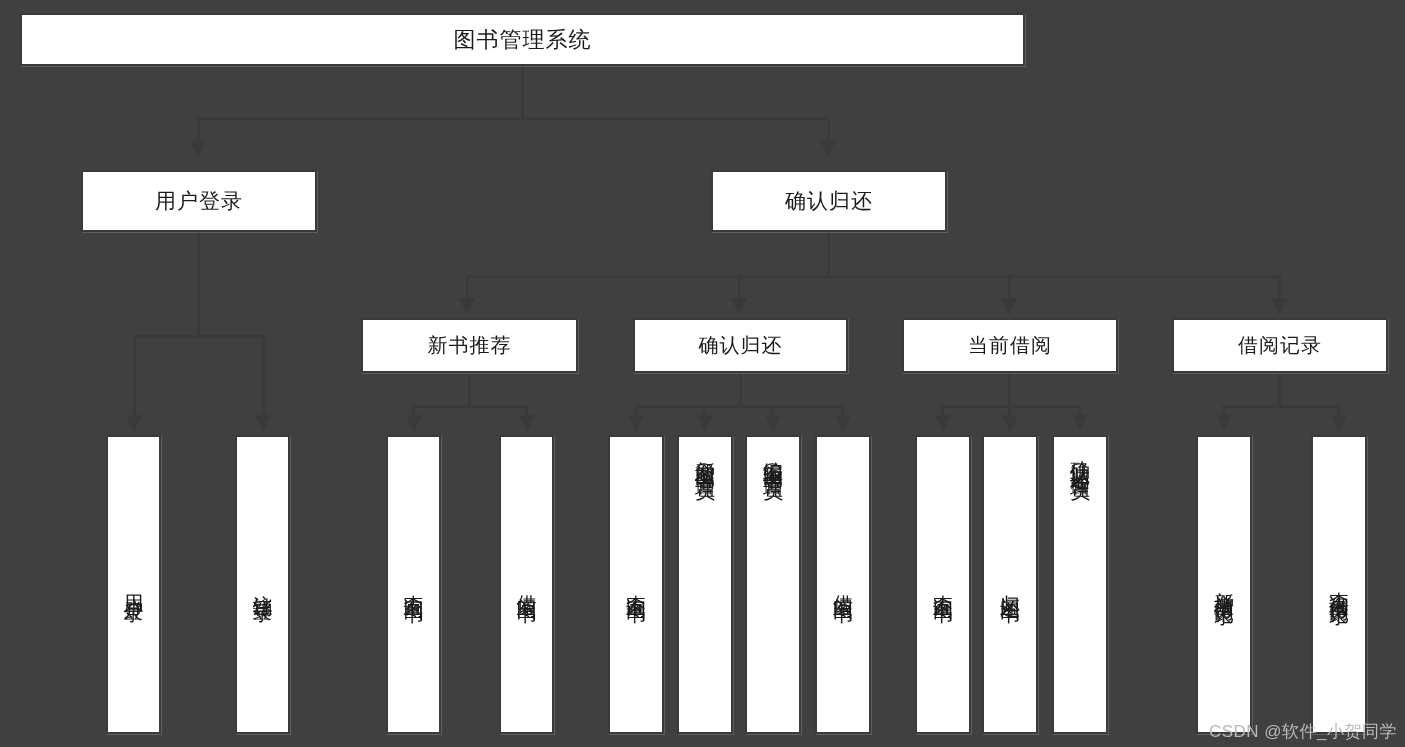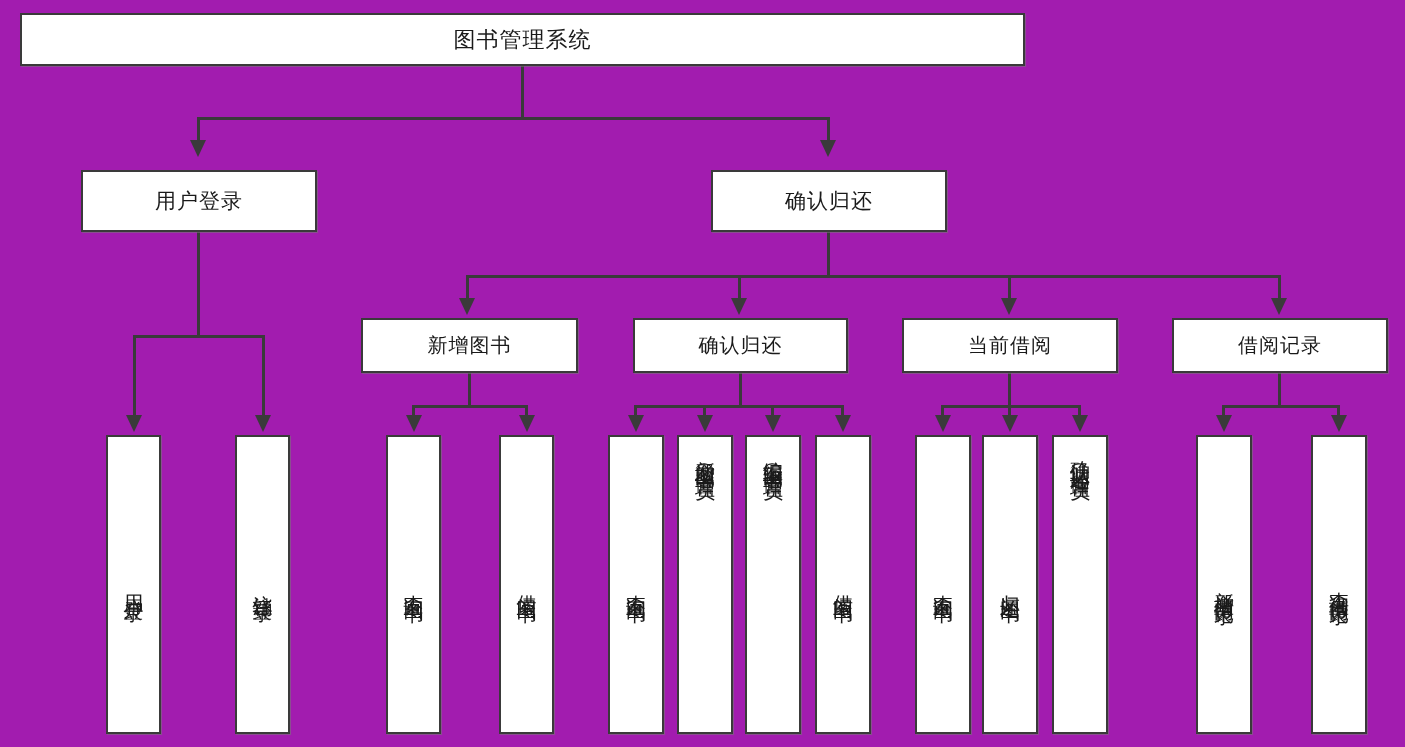--- a/index.html
+++ b/index.html
@@ -1,21 +1,21 @@
 <!DOCTYPE html>
 <html><head>
 <meta charset="utf-8">
 <title>图书管理系统 功能结构图</title>
 <style>
   html,body{margin:0;padding:0;background:#ffffff;}
   body{
     font-family:"Liberation Sans","DejaVu Sans",sans-serif;
     width:1405px;height:747px;overflow:hidden;
   }
-  #canvas{position:relative;width:1405px;height:747px;background:#a21caf;}
+  #canvas{position:relative;width:1405px;height:747px;background:#404040;}
 
   
   .node{
     position:absolute;
     box-sizing:border-box;
     background:#ffffff;
     border:2px solid #3a3a3a;
     display:flex;
     align-items:center;
     justify-content:center;
@@ -117,21 +117,21 @@
   <div class="ln v" style="left:466px;top:275px;width:3px;height:25px;"></div>
   <div class="ln v" style="left:738px;top:275px;width:3px;height:25px;"></div>
   <div class="ln v" style="left:1008px;top:275px;width:3px;height:25px;"></div>
   <div class="ln v" style="left:1278px;top:275px;width:3px;height:25px;"></div>
   <div class="arw" style="left:459px;top:298px;"></div>
   <div class="arw" style="left:731px;top:298px;"></div>
   <div class="arw" style="left:1001px;top:298px;"></div>
   <div class="arw" style="left:1271px;top:298px;"></div>
 
   <div class="node lvl3" style="left:361px;top:318px;width:217px;height:55px;">
-    <span>新增图书</span>
+    <span>新书推荐</span>
   </div>
   <div class="node lvl3" style="left:633px;top:318px;width:215px;height:55px;">
     <span>确认归还</span>
   </div>
   <div class="node lvl3" style="left:1172px;top:318px;width:216px;height:55px;">
     <span>借阅记录</span>
   </div>
   <div class="node lvl3" style="left:902px;top:318px;width:216px;height:55px;">
     <span>当前借阅</span>
   </div>
@@ -207,14 +207,15 @@
     <span class="vtext">确认归还（管理员）</span>
   </div>
 
   <div class="leaf centered" style="left:1196px;top:435px;width:56px;height:299px;">
     <span class="vtext">新增借阅记录</span>
   </div>
   <div class="leaf centered" style="left:1311px;top:435px;width:56px;height:299px;">
     <span class="vtext">查询借阅记录</span>
   </div>
 
+  <div id="watermark">CSDN @软件_小贺同学</div>
 
 </div>
 
 </body></html>

